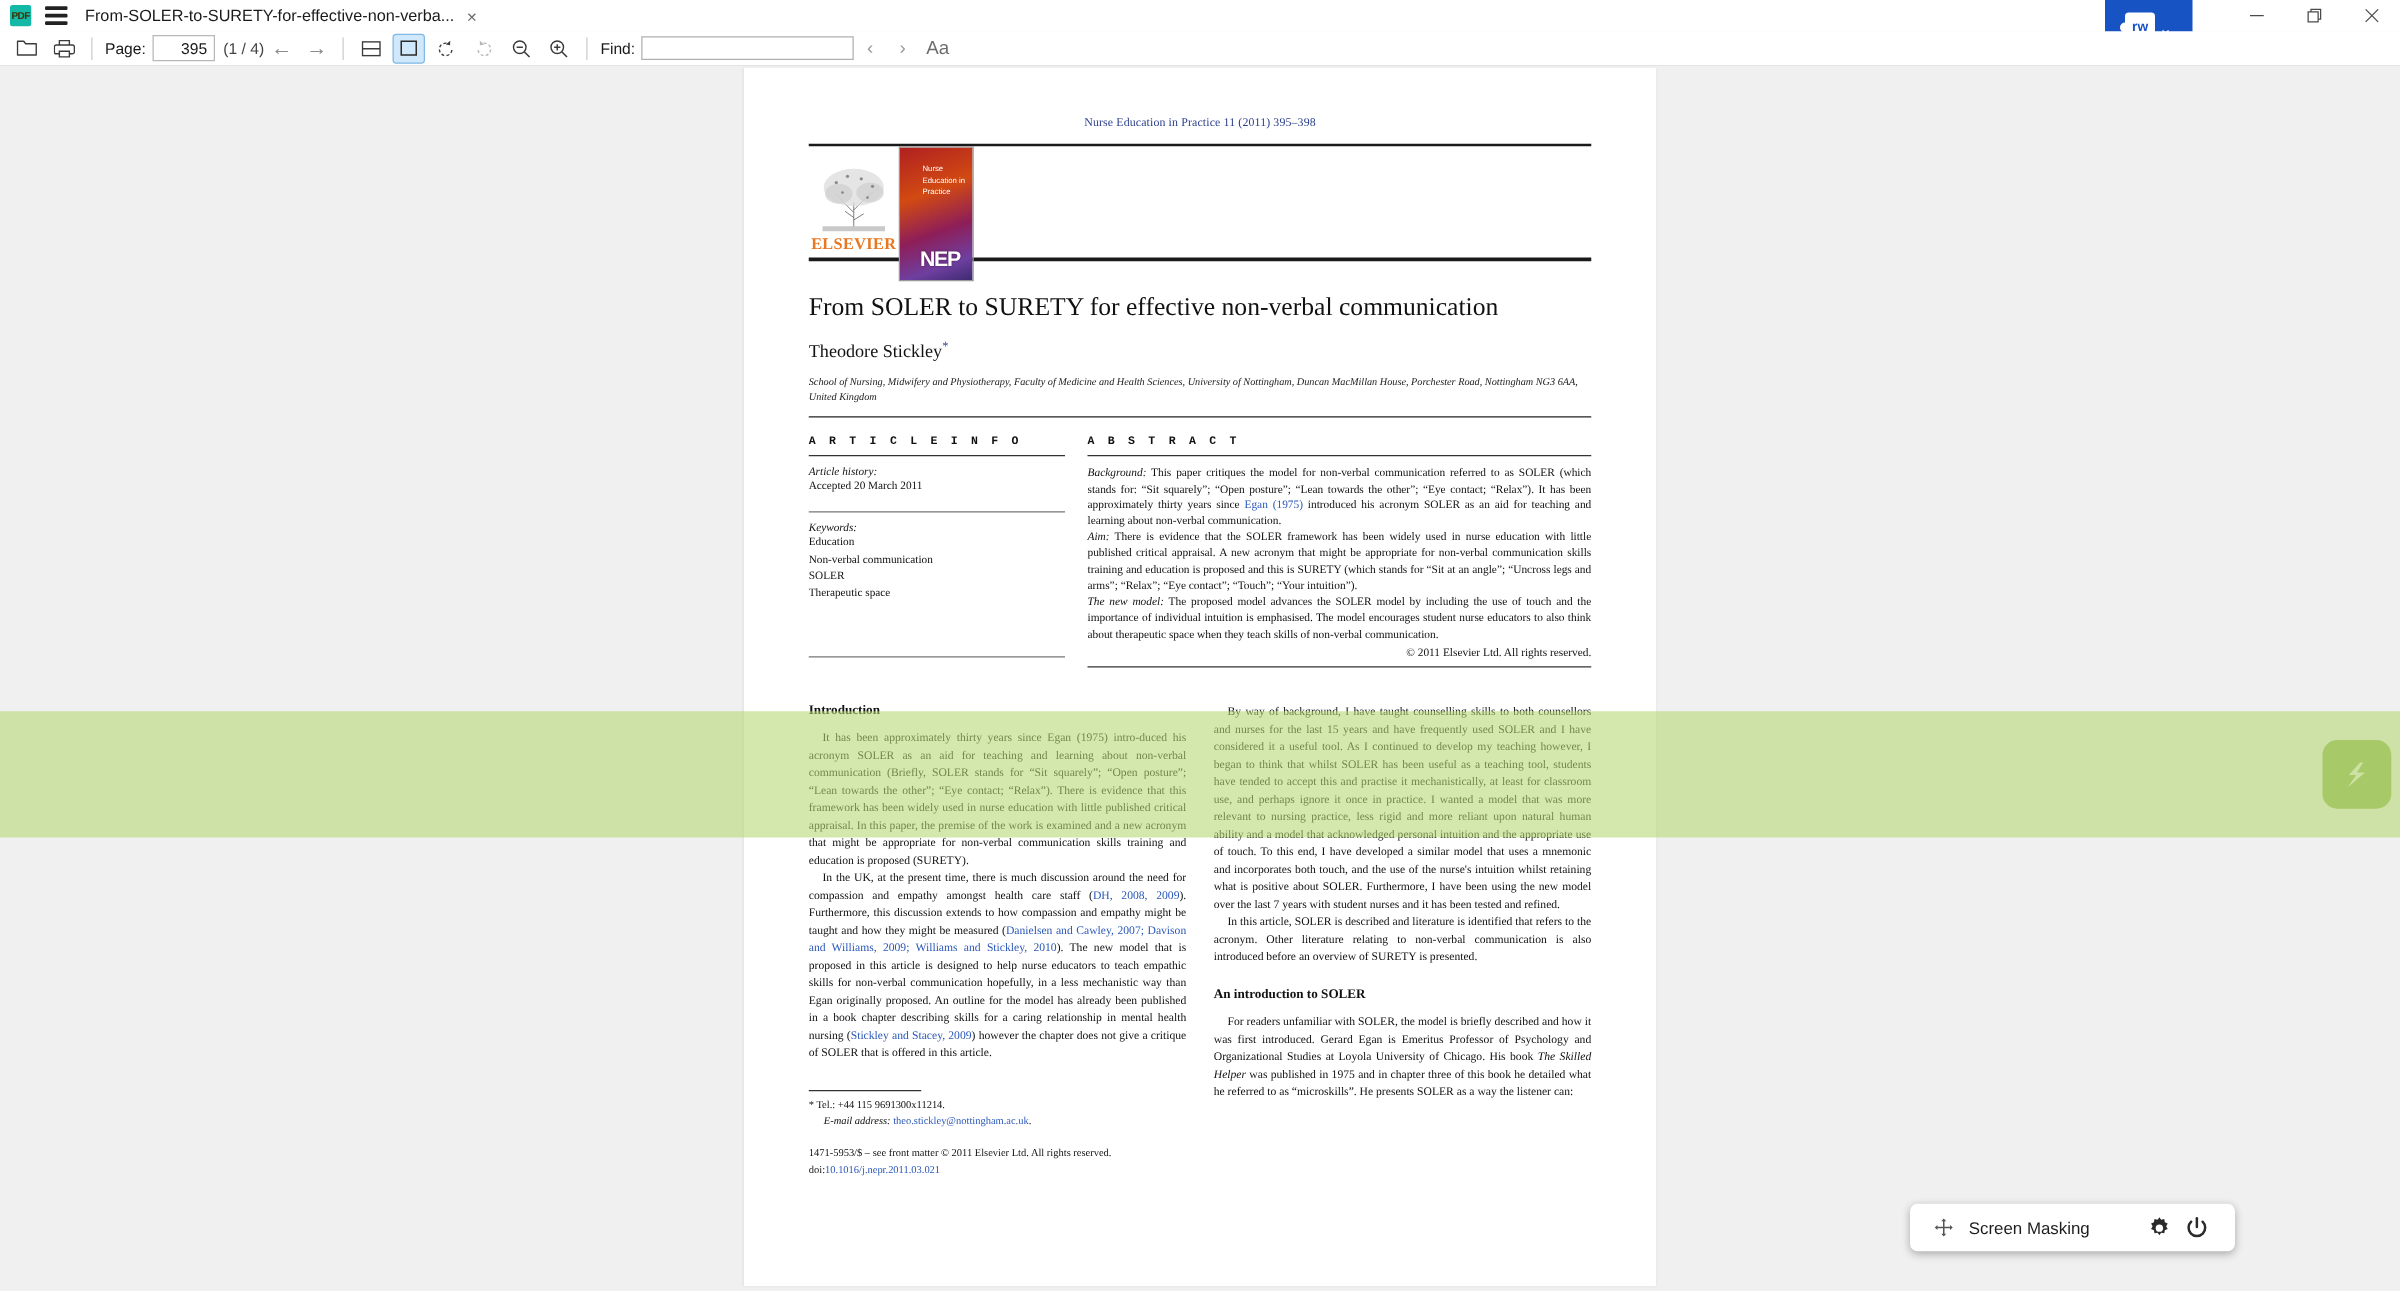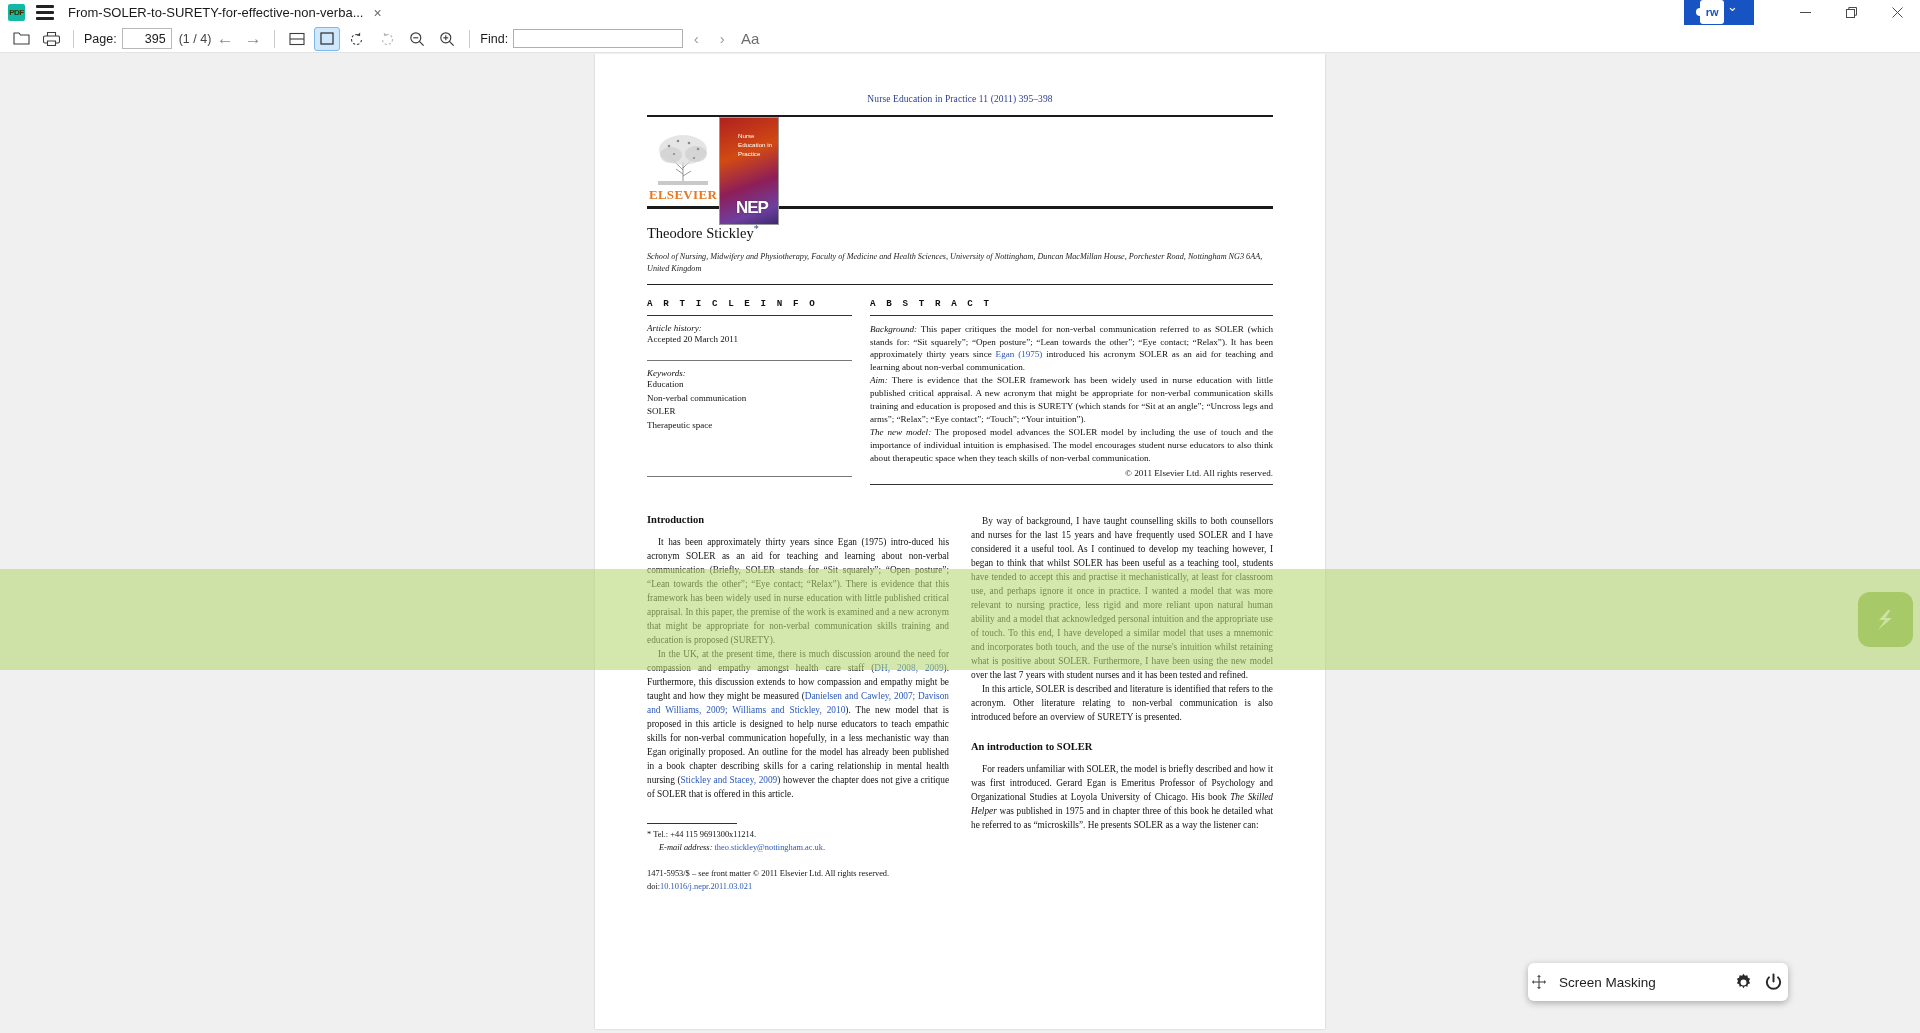--- a/index.html
+++ b/index.html
@@ -33,21 +33,21 @@
 
   .win-controls { position: absolute; right: 0; top: 0; height: 25px; display: flex; }
   .win-btn { width: 46px; height: 25px; display: flex; align-items: center; justify-content: center;
              color: #4a4a4a; }
   .win-btn svg { display: block; }
 
   
   .rw-pill {
     position: absolute; top: 0px; left: 1684px; width: 70px; height: 44px;
     background: #1853c4; border-radius: 0 0 12px 12px;
-    display: flex; align-items: flex-start; justify-content: center; gap: 3px;
+    display: flex; align-items: center; justify-content: center; gap: 3px;
   }
   .rw-badge {
     width: 24px; height: 24px; background: #fff; border-radius: 3px;
     display: flex; align-items: center; justify-content: center;
     font-size: 11px; font-weight: bold; color: #1853c4; position: relative;
   }
   .rw-badge::before {
     content:""; position:absolute; left:-4px; top:8px; width:8px; height:8px;
     background:#fff; border-radius:50%;
   }
@@ -169,21 +169,21 @@
     position: absolute; left: 1858px; top: 592px; width: 55px; height: 55px;
     background: rgba(160,196,92,0.85); border-radius: 12px;
     display: flex; align-items: center; justify-content: center;
   }
   .mask-handle svg { display: block; }
 
   
   .mask-toolbar {
     position: absolute; left: 1528px; top: 963px; width: 260px; height: 38px;
     background: #ffffff; border-radius: 6px; box-shadow: 0 2px 7px rgba(0,0,0,0.30);
-    display: flex; align-items: center; padding: 0 0; gap: 0;
+    display: flex; align-items: center; padding: 0 16px; gap: 0;
   }
   .mt-move { width: 22px; color: #555; display: flex; align-items: center; justify-content: center; }
   .mt-label { font-size: 13.5px; color: #1d1d1d; margin-left: 9px; flex: 1; }
   .mt-icon { width: 30px; display: flex; align-items: center; justify-content: center; color:#2a2a2a; }
 </style>
 </head>
 <body>
 
 <div id="app">
 
@@ -330,20 +330,21 @@
             <div class="cover-txt">
               <div>Nurse</div>
               <div>Education in</div>
               <div>Practice</div>
             </div>
             <div class="cover-nep">NEP</div>
           </div>
         </div>
         <div class="masthead-rule"></div>
 
+        <h1 class="art-title">From SOLER to SURETY for effective non-verbal communication</h1>
         <div class="art-author">
           <span>Theodore Stickley</span><sup>*</sup>
         </div>
         <div class="art-affil">School of Nursing, Midwifery and Physiotherapy, Faculty of Medicine and Health Sciences, University of Nottingham, Duncan MacMillan House, Porchester Road, Nottingham NG3 6AA, United Kingdom</div>
         <div class="rule-thin"></div>
 
         <div class="infowrap">
           <div class="col-info">
             <div class="sec-cap">A R T I C L E   I N F O</div>
             <div class="hr2"></div>

